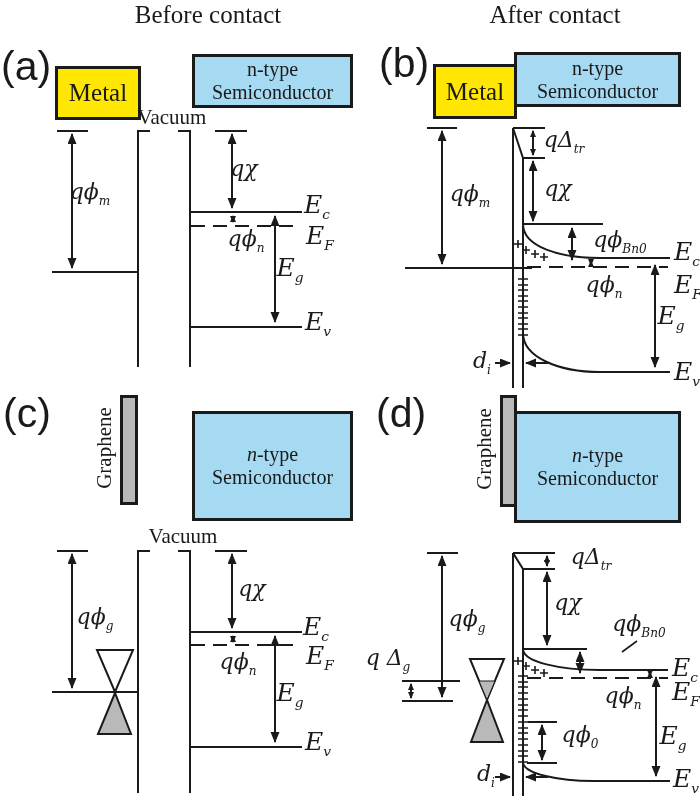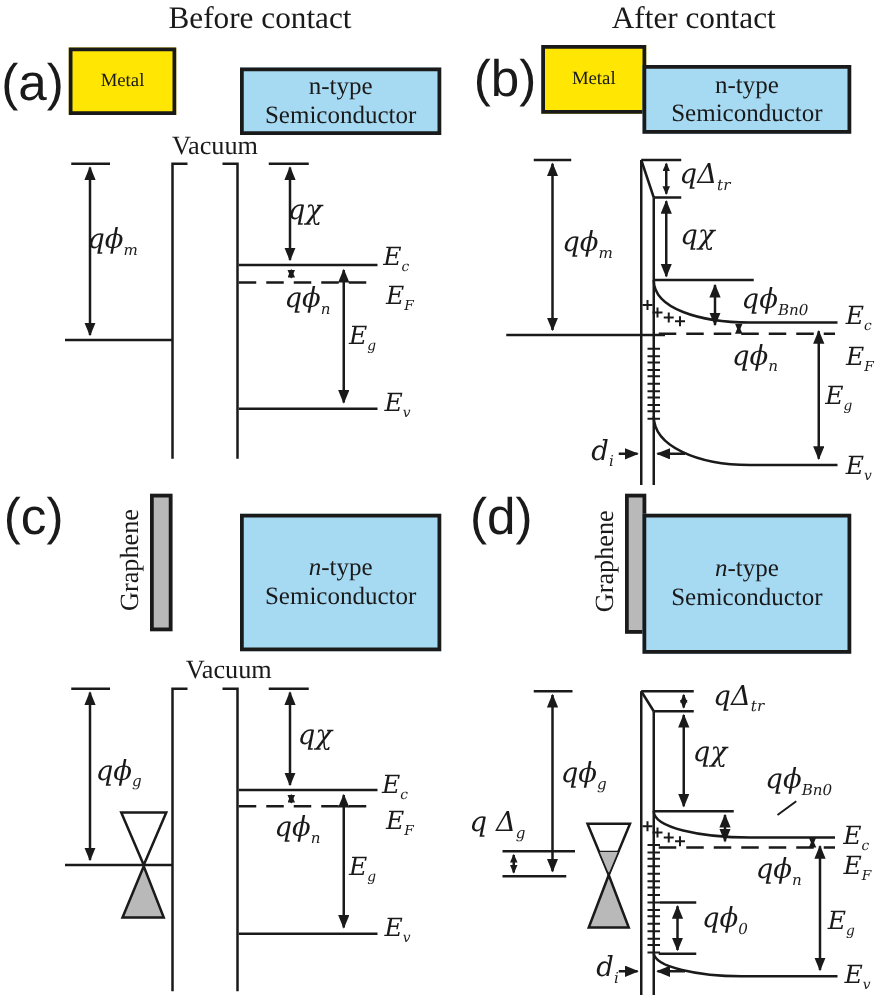--- a/index.html
+++ b/index.html
@@ -9,30 +9,30 @@
   #art path,#art line{stroke:#1a1a1a;stroke-width:2;fill:none;}
   #art .dash{stroke-dasharray:14 8;}
   #art .coneU{fill:#ffffff;stroke:#1a1a1a;stroke-width:2;}
   #art .coneG{fill:var(--graphene,#b9b9b9);stroke:#1a1a1a;stroke-width:2;}
   #art .fillG{fill:var(--graphene,#b9b9b9);stroke:#1a1a1a;stroke-width:1;}
   .lbl{position:absolute;z-index:2;transform:translate(-50%,-50%);
        font-family:"DejaVu Serif","Liberation Serif",serif;font-style:italic;
        white-space:nowrap;line-height:1;}
   .lbl sub{font-style:italic;font-size:0.55em;vertical-align:-0.45em;}
   .sz22{font-size:22px;}
-  .sz24{font-size:20px;}
+  .sz24{font-size:25px;}
   .roman{font-style:normal;font-family:"Liberation Serif",serif;}
   .title{position:absolute;z-index:2;transform:translateX(-50%);
          font-family:"Liberation Serif",serif;font-size:25px;white-space:nowrap;}
   .tag{position:absolute;z-index:2;font-family:"Liberation Sans",sans-serif;
        font-size:41px;line-height:1;white-space:nowrap;}
   .box{position:absolute;z-index:2;box-sizing:border-box;border:3px solid #1a1a1a;
        display:flex;flex-direction:column;align-items:center;justify-content:center;
        text-align:center;font-family:"Liberation Serif",serif;}
-  .metalbox{background:var(--metal,#ffe603);font-size:15px;}
+  .metalbox{background:var(--metal,#ffe603);font-size:25px;margin-top:28px;}
   .semibox{background:var(--semi,#a6d9f2);font-size:20px;line-height:1.15;margin-top:16px;}
   .stripbox{background:var(--graphene,#b9b9b9);}
   .vlabel{position:absolute;z-index:2;transform:translate(-50%,-50%) rotate(-90deg);
           font-family:"Liberation Serif",serif;font-size:21px;white-space:nowrap;}
   .it{font-style:italic;}
 </style>
 </head>
 <body>
 
 <div id="fig">
@@ -198,21 +198,21 @@
   <div class="lbl roman" style="left:183px;top:536px;font-size:21px">Vacuum</div>
   <div class="lbl sz22" style="left:95px;top:619px"><span>qϕ</span><sub>g</sub></div>
   <div class="lbl sz22" style="left:252px;top:589px">qχ</div>
   <div class="lbl sz22" style="left:238px;top:664px"><span>qϕ</span><sub>n</sub></div>
   <div class="lbl sz24" style="left:316px;top:629px"><span>E</span><sub>c</sub></div>
   <div class="lbl sz24" style="left:320px;top:658px"><span>E</span><sub>F</sub></div>
   <div class="lbl sz24" style="left:290px;top:695px"><span>E</span><sub>g</sub></div>
   <div class="lbl sz24" style="left:318px;top:744px"><span>E</span><sub>v</sub></div>
 
   <div class="lbl sz22" style="left:467px;top:621px"><span>qϕ</span><sub>g</sub></div>
-  <div class="lbl sz22" style="left:398px;top:660px"><span>q Δ</span><sub>g</sub></div>
+  <div class="lbl sz22" style="left:388px;top:660px"><span>q Δ</span><sub>g</sub></div>
   <div class="lbl sz22" style="left:591px;top:559px"><span>qΔ</span><sub>tr</sub></div>
   <div class="lbl sz22" style="left:568px;top:603px">qχ</div>
   <div class="lbl sz22" style="left:639px;top:626px"><span>qϕ</span><sub>Bn0</sub></div>
   <div class="lbl sz22" style="left:623px;top:698px"><span>qϕ</span><sub>n</sub></div>
   <div class="lbl sz22" style="left:580px;top:737px"><span>qϕ</span><sub>0</sub></div>
   <div class="lbl sz24" style="left:685px;top:670px"><span>E</span><sub>c</sub></div>
   <div class="lbl sz24" style="left:686px;top:694px"><span>E</span><sub>F</sub></div>
   <div class="lbl sz24" style="left:673px;top:738px"><span>E</span><sub>g</sub></div>
   <div class="lbl sz24" style="left:686px;top:781px"><span>E</span><sub>v</sub></div>
   <div class="lbl sz22" style="left:486px;top:776px"><span>d</span><sub>i</sub></div>

